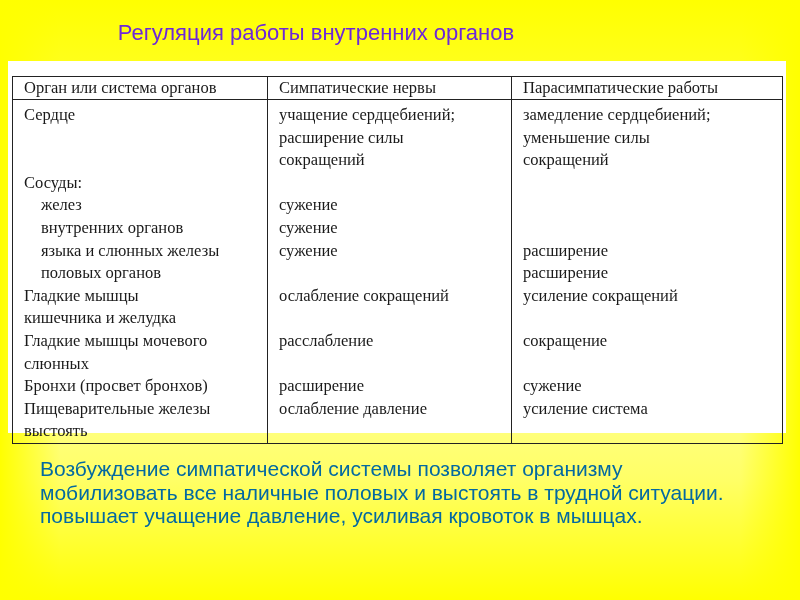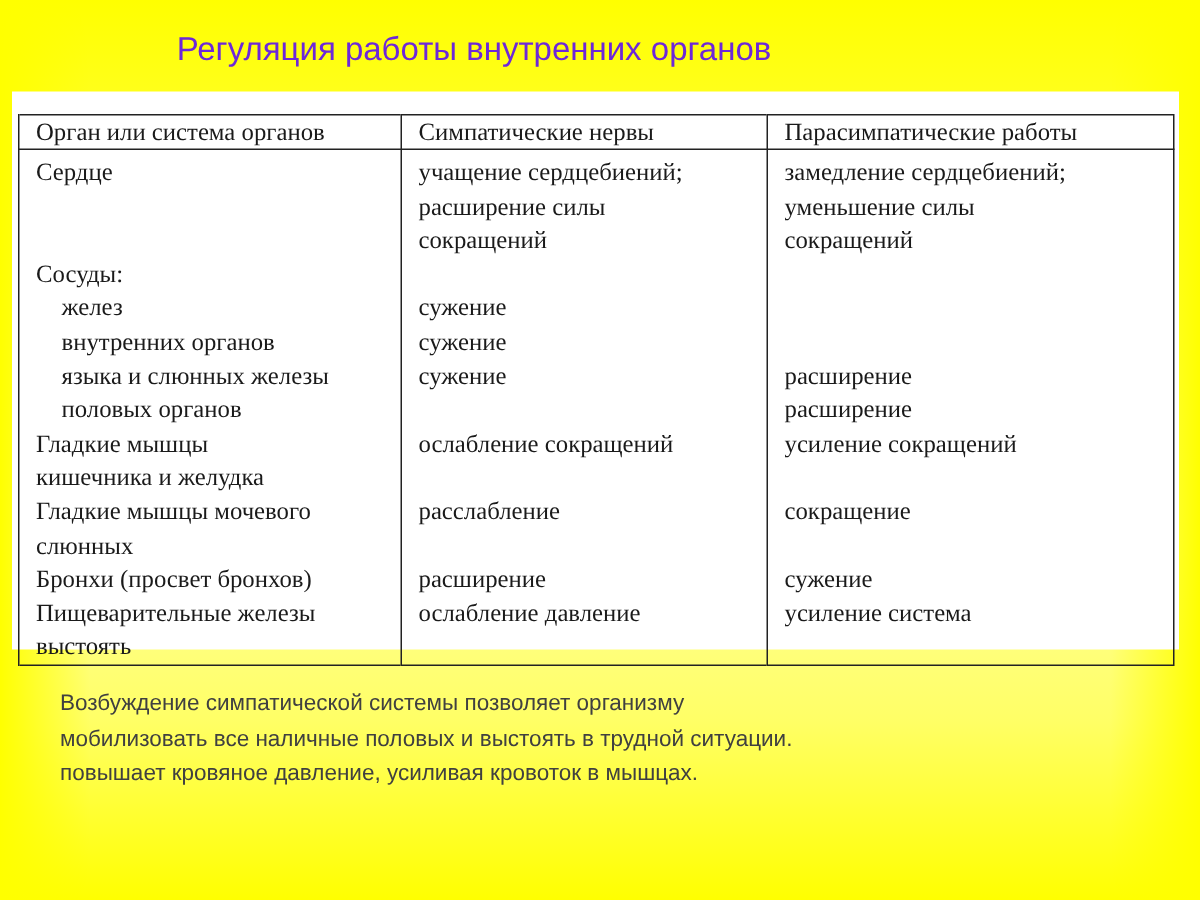--- a/index.html
+++ b/index.html
@@ -37,22 +37,22 @@
   table.organs th {
     border-bottom: 1.5px solid #222; height: 22px; line-height: 22px;
   }
   table.organs td { padding-top: 4px; line-height: 22.6px; }
   .col1 { width: 255px; }
   .col2 { width: 244px; }
   .line { display: block; white-space: nowrap; height: 22.6px; }
   .indent { padding-left: 17px; }
   .para {
     position: absolute; left: 40px; top: 457px; width: 740px;
-    font-family: "Liberation Sans", sans-serif; font-size: 15px;
-    color: #404040; line-height: 23.5px;
+    font-family: "Liberation Sans", sans-serif; font-size: 21px;
+    color: #0369a1; line-height: 23.5px;
   }
   .para span { display: block; white-space: nowrap; }
 </style>
 </head>
 <body>
 
 <div class="side-glow left"></div>
 <div class="side-glow right"></div>
 
 <div class="title">Регуляция работы внутренних органов</div>
@@ -125,14 +125,14 @@
         <span class="line">усиление система</span>
         <span class="line"></span>
       </td>
     </tr>
   </tbody>
 </table>
 
 <div class="para">
   <span>Возбуждение симпатической системы позволяет организму</span>
   <span>мобилизовать все наличные половых и выстоять в трудной ситуации.</span>
-  <span>повышает кровяное давление, усиливая кровоток в мышцах.</span>
+  <span>повышает учащение давление, усиливая кровоток в мышцах.</span>
 </div>
 
 </body></html>

